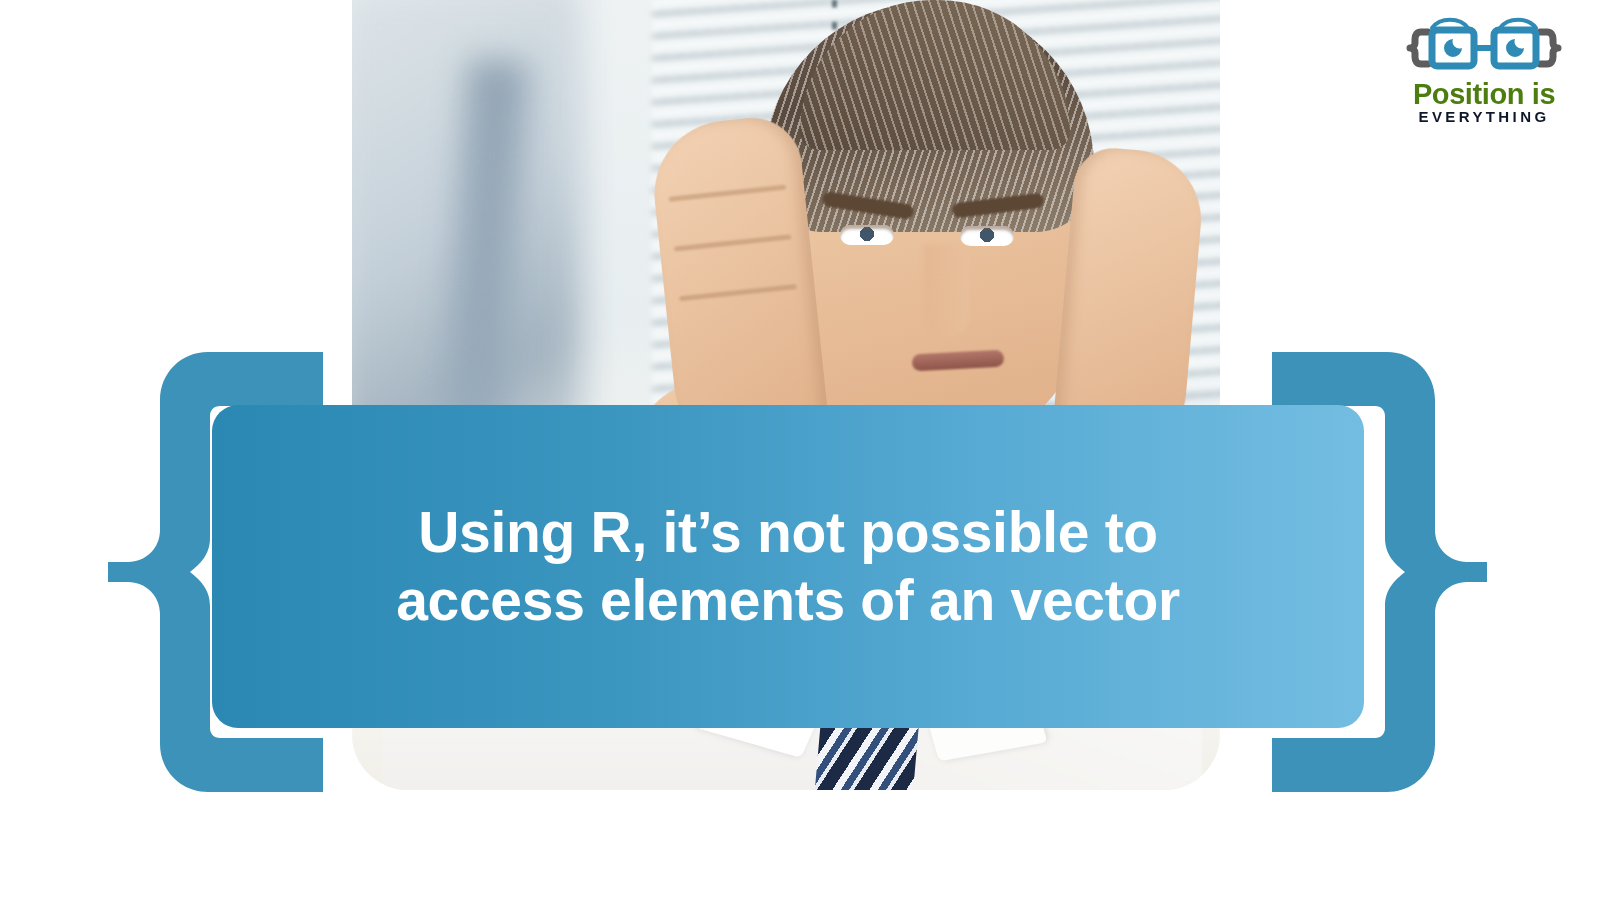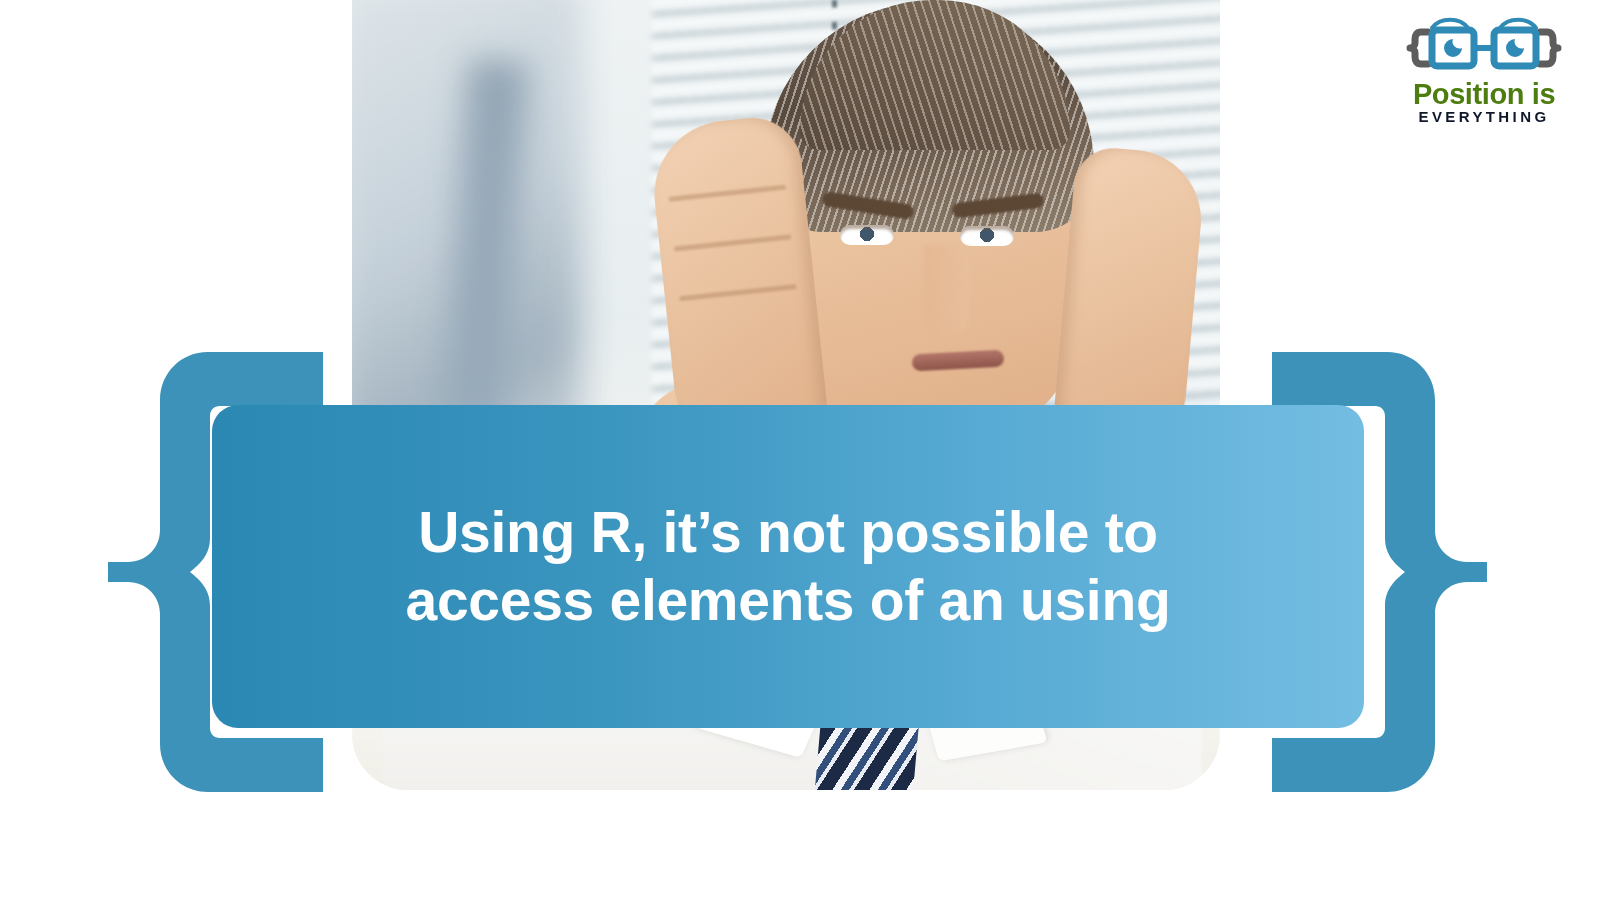--- a/index.html
+++ b/index.html
@@ -346,21 +346,21 @@
       <path d="M0 0 H115 C142 0 163 21 163 48 V178 C163 196 177 210 195 210 H215 V230 H195
                C177 230 163 244 163 262 V392 C163 419 142 440 115 440 H0 V386 H103
                C109 386 113 382 113 376 V254 C113 237 123 228 133 220
                C123 212 113 203 113 186 V64 C113 58 109 54 103 54 H0 Z" fill="#3c92b8"></path>
     </svg>
   </div>
 
   <div class="banner">
     <div class="banner-text">
       <span class="banner-line">Using R, it’s not possible to</span>
-      <span class="banner-line">access elements of an using</span>
+      <span class="banner-line">access elements of an vector</span>
     </div>
   </div>
 
   <div class="logo">
     <svg class="logo-mark" viewBox="0 0 160 66">
 
       <path d="M28 16 C36 5 56 5 64 16" stroke="#2f8bb5" stroke-width="4" fill="none" stroke-linecap="round"></path>
       <path d="M96 16 C104 5 124 5 132 16" stroke="#2f8bb5" stroke-width="4" fill="none" stroke-linecap="round"></path>
 
       <path d="M24 20 H17 C13 20 11 23 11 27 V31 C11 34 9 36 6 36 C9 36 11 38 11 41 V45

